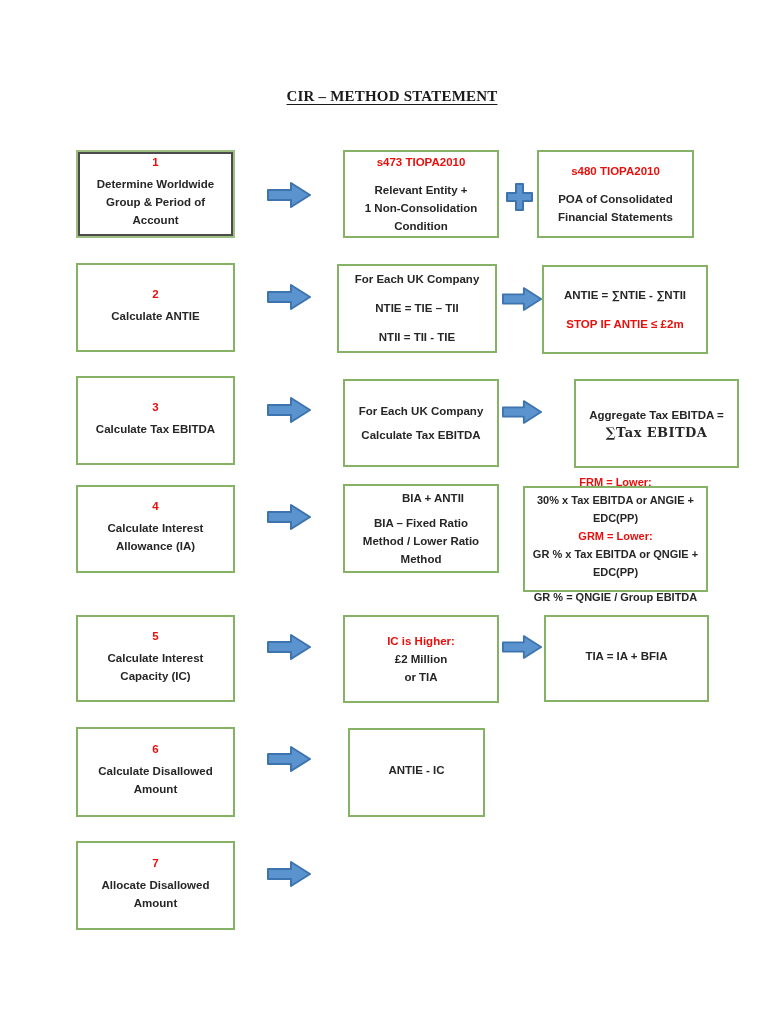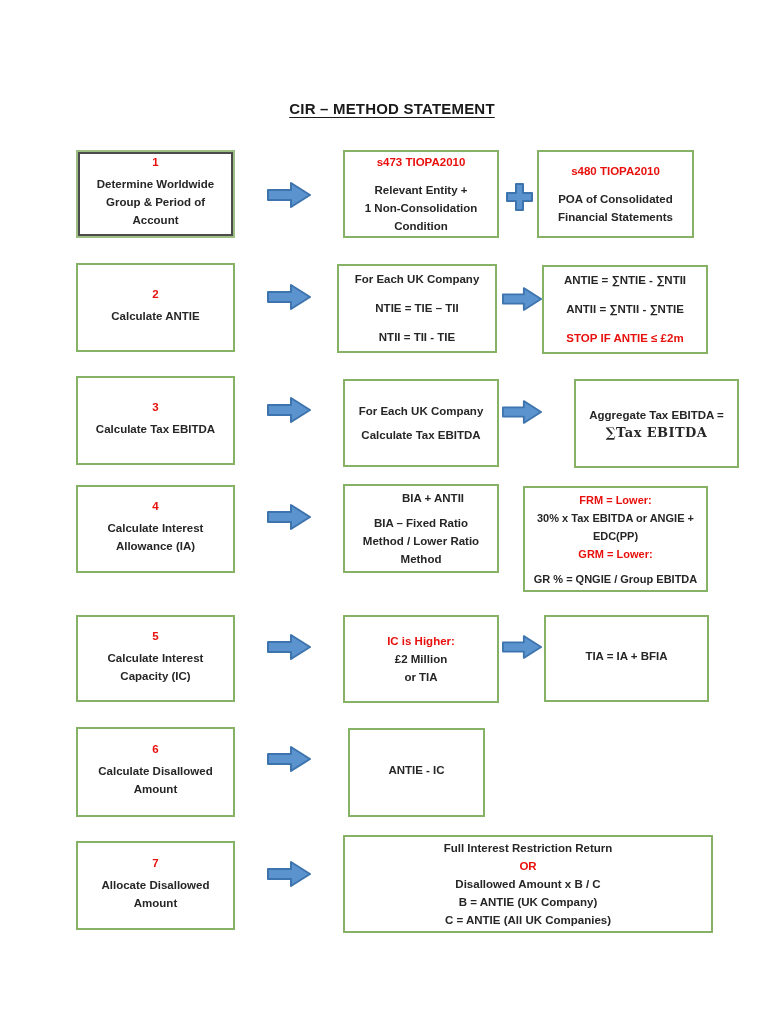--- a/index.html
+++ b/index.html
@@ -1,20 +1,20 @@
 <!DOCTYPE html>
 <html><head>
 <meta charset="utf-8">
 <style>
   html,body{margin:0;padding:0;background:#ffffff;}
   .page{position:relative;width:768px;height:1024px;background:#ffffff;
         font-family:"Liberation Sans",sans-serif;overflow:hidden;}
-  .title{position:absolute;top:88px;left:16px;right:0;text-align:center;margin:12px;
+  .title{position:absolute;top:88px;left:16px;right:0;text-align:center;margin:0;
          font-size:15px;font-weight:700;color:#1a1a1a;text-decoration:underline;
-         text-underline-offset:3px;letter-spacing:.2px;}
+         text-underline-offset:3px;letter-spacing:.2px;font-family:Liberation Serif, serif;}
   .box{position:absolute;box-sizing:border-box;border:2px solid #85b264;background:#fff;
        display:flex;flex-direction:column;align-items:center;justify-content:center;
        text-align:center;font-weight:700;color:#262626;font-size:11.5px;line-height:18px;}
   .box.dark{border-color:#9dbf82;box-shadow:inset 0 0 0 2px #4b4b4b;}
   .red{color:#e8100c;}
   .num{color:#e8100c;margin-bottom:4px;}
   .hdr{color:#e8100c;margin-bottom:10px;}
   .sp29 .ln{line-height:29px;}
   .sp24 .ln{line-height:24px;}
   .mb7{margin-bottom:7px;margin-left:24px;}
@@ -64,21 +64,20 @@
   <div class="box sp29" style="left:337px;top:264px;width:160px;height:89px">
     <div class="ln">For Each UK Company</div>
     <div class="ln">NTIE = TIE – TII</div>
     <div class="ln">NTII = TII - TIE</div>
   </div>
   <svg class="icon" style="left:502px;top:285px" width="40" height="28" viewBox="0 0 44 30">
     <path d="M1 10 H24 V3 L43 15 L24 27 V20 H1 Z" fill="#5b93cf" stroke="#3e74ad" stroke-width="2" stroke-linejoin="round"></path>
   </svg>
   <div class="box sp29" style="left:542px;top:265px;width:166px;height:89px">
     <div class="ln">ANTIE = ∑NTIE - ∑NTII</div>
-    <div class="ln">ANTII = ∑NTII - ∑NTIE</div>
     <div class="ln red">STOP IF ANTIE ≤ £2m</div>
   </div>
 
   <div class="box pb6" style="left:76px;top:376px;width:159px;height:89px">
     <div class="num">3</div>
     <div class="ln">Calculate Tax EBITDA</div>
   </div>
   <svg class="icon" style="left:267px;top:395px" width="44" height="30" viewBox="0 0 44 30">
     <path d="M1 10 H24 V3 L43 15 L24 27 V20 H1 Z" fill="#5b93cf" stroke="#3e74ad" stroke-width="2" stroke-linejoin="round"></path>
   </svg>
@@ -105,20 +104,21 @@
   <div class="box" style="left:343px;top:484px;width:156px;height:89px">
     <div class="ln mb7">BIA + ANTII</div>
     <div class="ln">BIA – Fixed Ratio</div>
     <div class="ln">Method / Lower Ratio</div>
     <div class="ln">Method</div>
   </div>
   <div class="box" style="left:523px;top:486px;width:185px;height:106px;font-size:11px">
     <div class="ln red">FRM = Lower:</div>
     <div class="ln">30% x Tax EBITDA  or ANGIE + EDC(PP)</div>
     <div class="ln red">GRM = Lower:</div>
+    <div class="ln">GR % x Tax EBITDA or QNGIE + EDC(PP)</div>
     <div class="ln mt7">GR % = QNGIE / Group EBITDA</div>
   </div>
 
   <div class="box pb6" style="left:76px;top:615px;width:159px;height:87px">
     <div class="num">5</div>
     <div class="ln">Calculate Interest</div>
     <div class="ln">Capacity (IC)</div>
   </div>
   <svg class="icon" style="left:267px;top:632px" width="44" height="30" viewBox="0 0 44 30">
     <path d="M1 10 H24 V3 L43 15 L24 27 V20 H1 Z" fill="#5b93cf" stroke="#3e74ad" stroke-width="2" stroke-linejoin="round"></path>
@@ -148,21 +148,14 @@
   </div>
 
   <div class="box pb6" style="left:76px;top:841px;width:159px;height:89px">
     <div class="num">7</div>
     <div class="ln">Allocate Disallowed</div>
     <div class="ln">Amount</div>
   </div>
   <svg class="icon" style="left:267px;top:859px" width="44" height="30" viewBox="0 0 44 30">
     <path d="M1 10 H24 V3 L43 15 L24 27 V20 H1 Z" fill="#5b93cf" stroke="#3e74ad" stroke-width="2" stroke-linejoin="round"></path>
   </svg>
-  <div class="box" style="left:343px;top:835px;width:370px;height:98px">
-    <div class="ln">Full Interest Restriction Return</div>
-    <div class="ln red">OR</div>
-    <div class="ln">Disallowed Amount x B / C</div>
-    <div class="ln">B = ANTIE (UK Company)</div>
-    <div class="ln">C = ANTIE (All UK Companies)</div>
-  </div>
 
 </div>
 
 </body></html>

